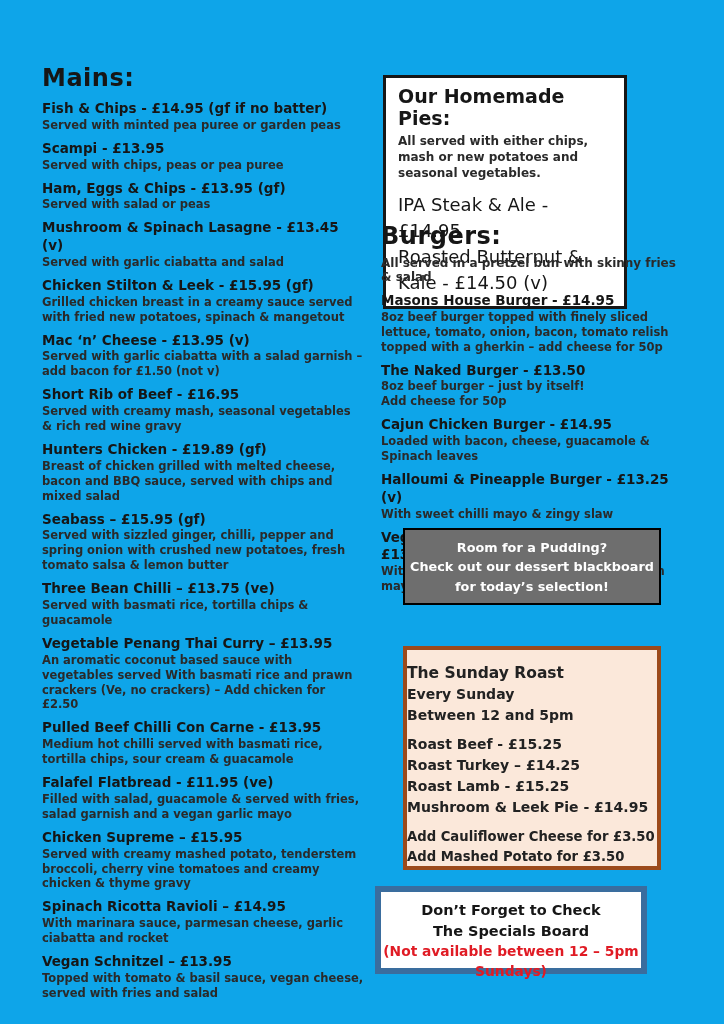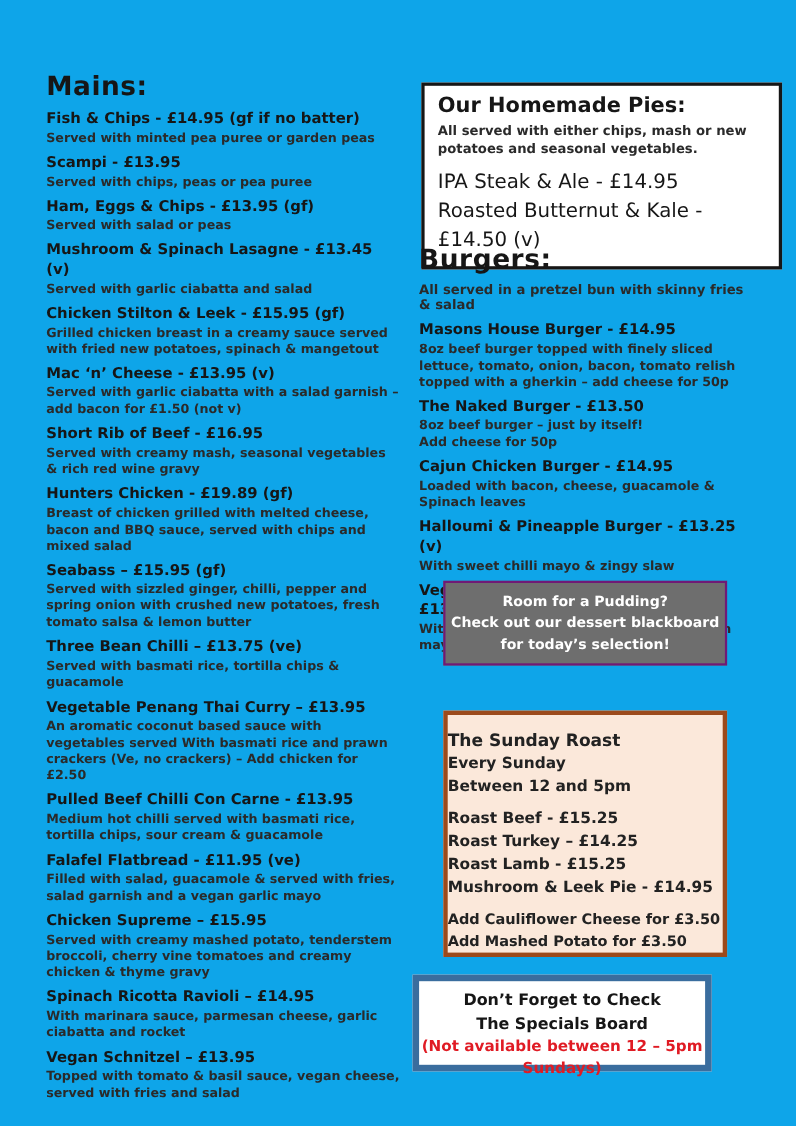--- a/index.html
+++ b/index.html
@@ -44,21 +44,21 @@
     left: 42px;
     top: 64px;
     width: 322px;
   }
 
   
   .pies-box {
     position: absolute;
     left: 383px;
     top: 75px;
-    width: 328px;
+    width: 244px;
     box-sizing: border-box;
     border: 3px solid #161616;
     background: #ffffff;
     padding: 7px 12px 10px 12px;
   }
   .pies-title {
     font-size: 19px;
     font-weight: bold;
     margin-bottom: 4px;
     color: #161616;
@@ -92,21 +92,21 @@
 
   
   .pudding-box {
     position: absolute;
     left: 403px;
     top: 528px;
     width: 258px;
     height: 77px;
     box-sizing: border-box;
     background: #6e6e6e;
-    border: 2px solid #701a75;
+    border: 2px solid #000000;
     color: #ffffff;
     text-align: center;
     padding-top: 8px;
   }
   .pudding-line {
     font-size: 12.8px;
     font-weight: bold;
     line-height: 1.52;
   }
 

